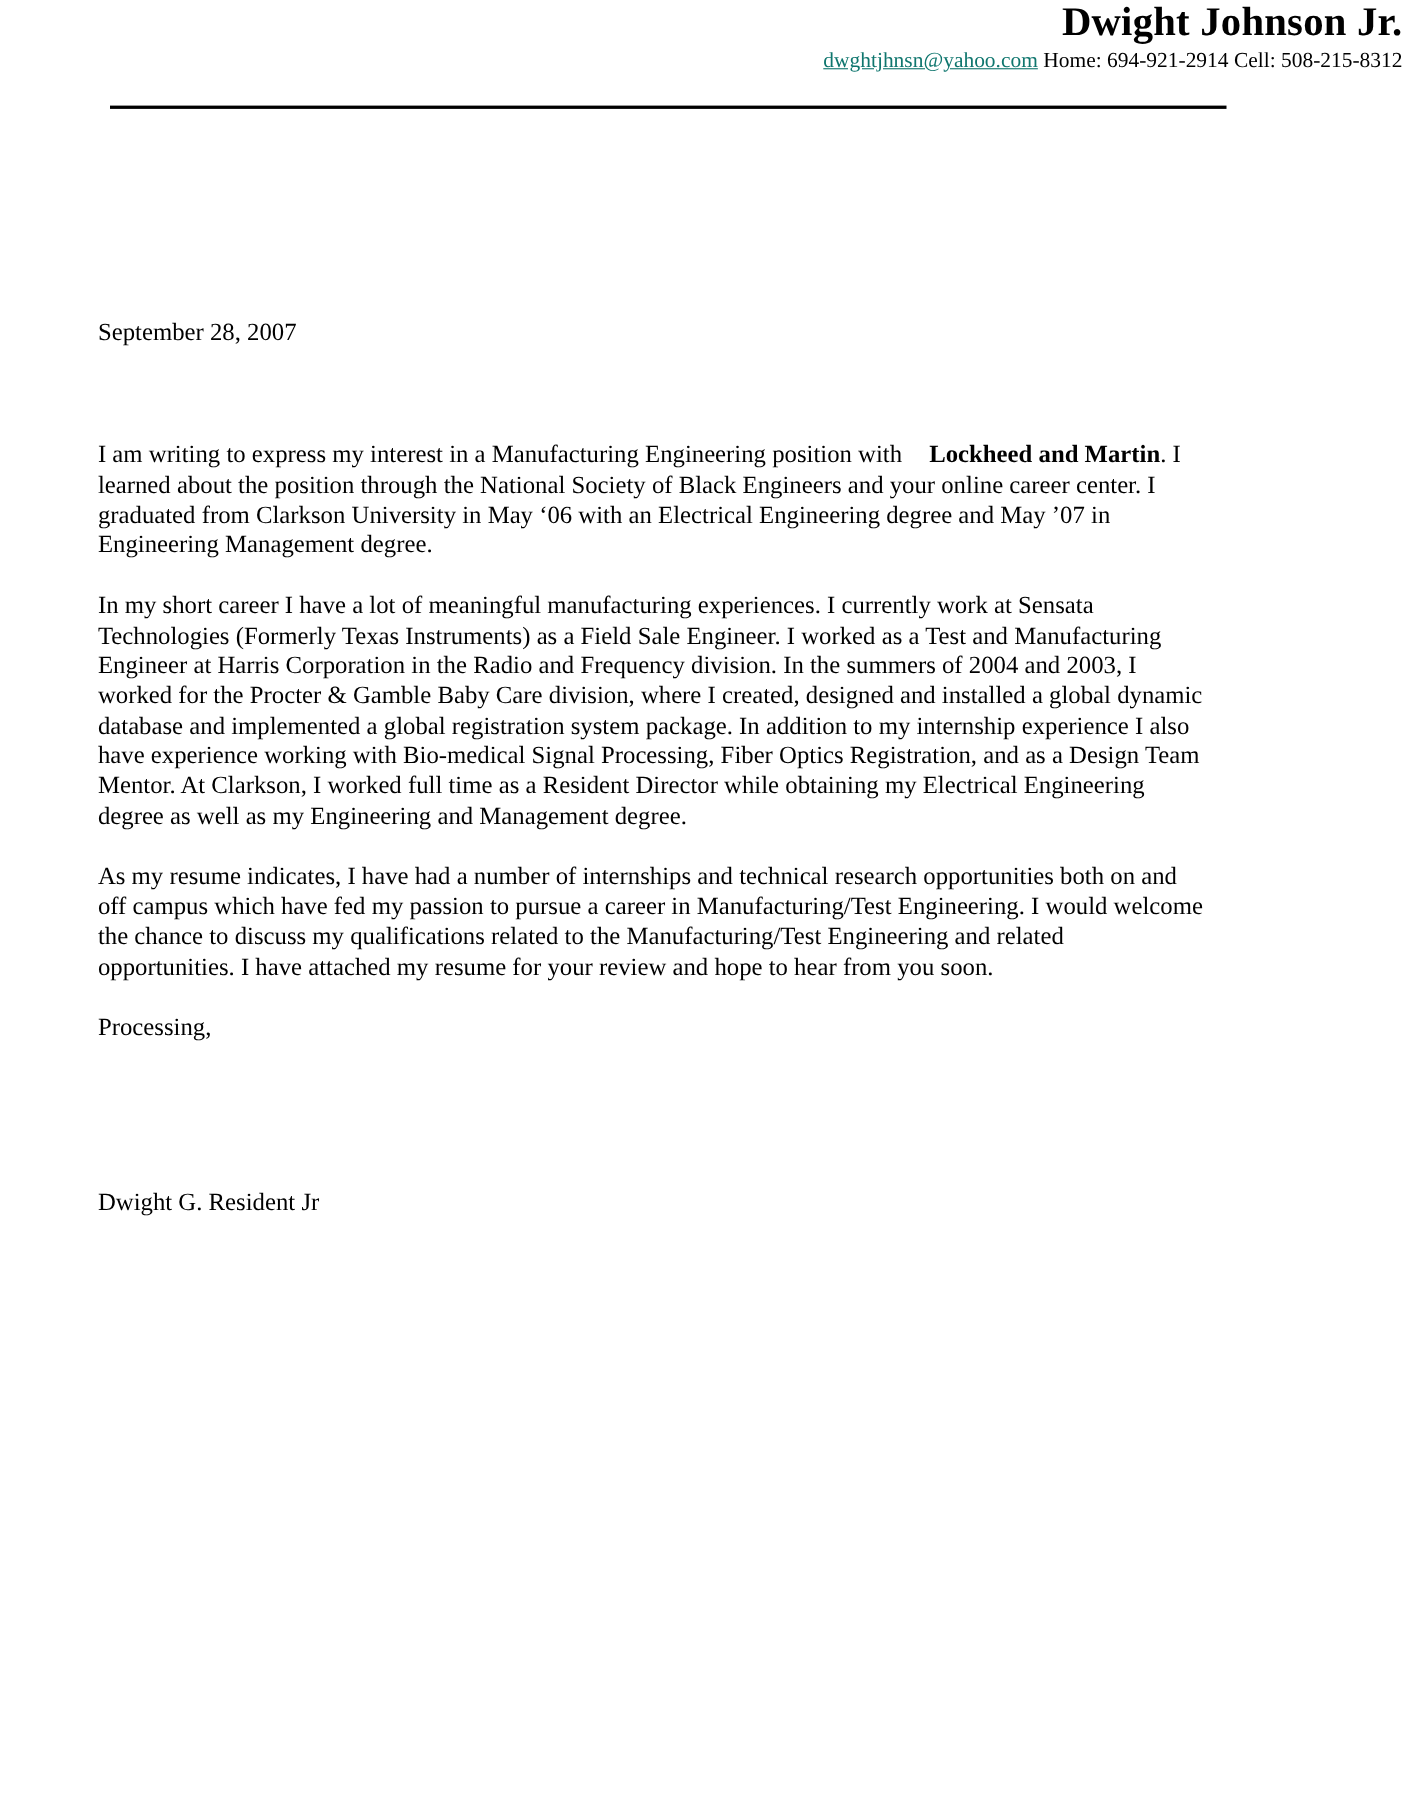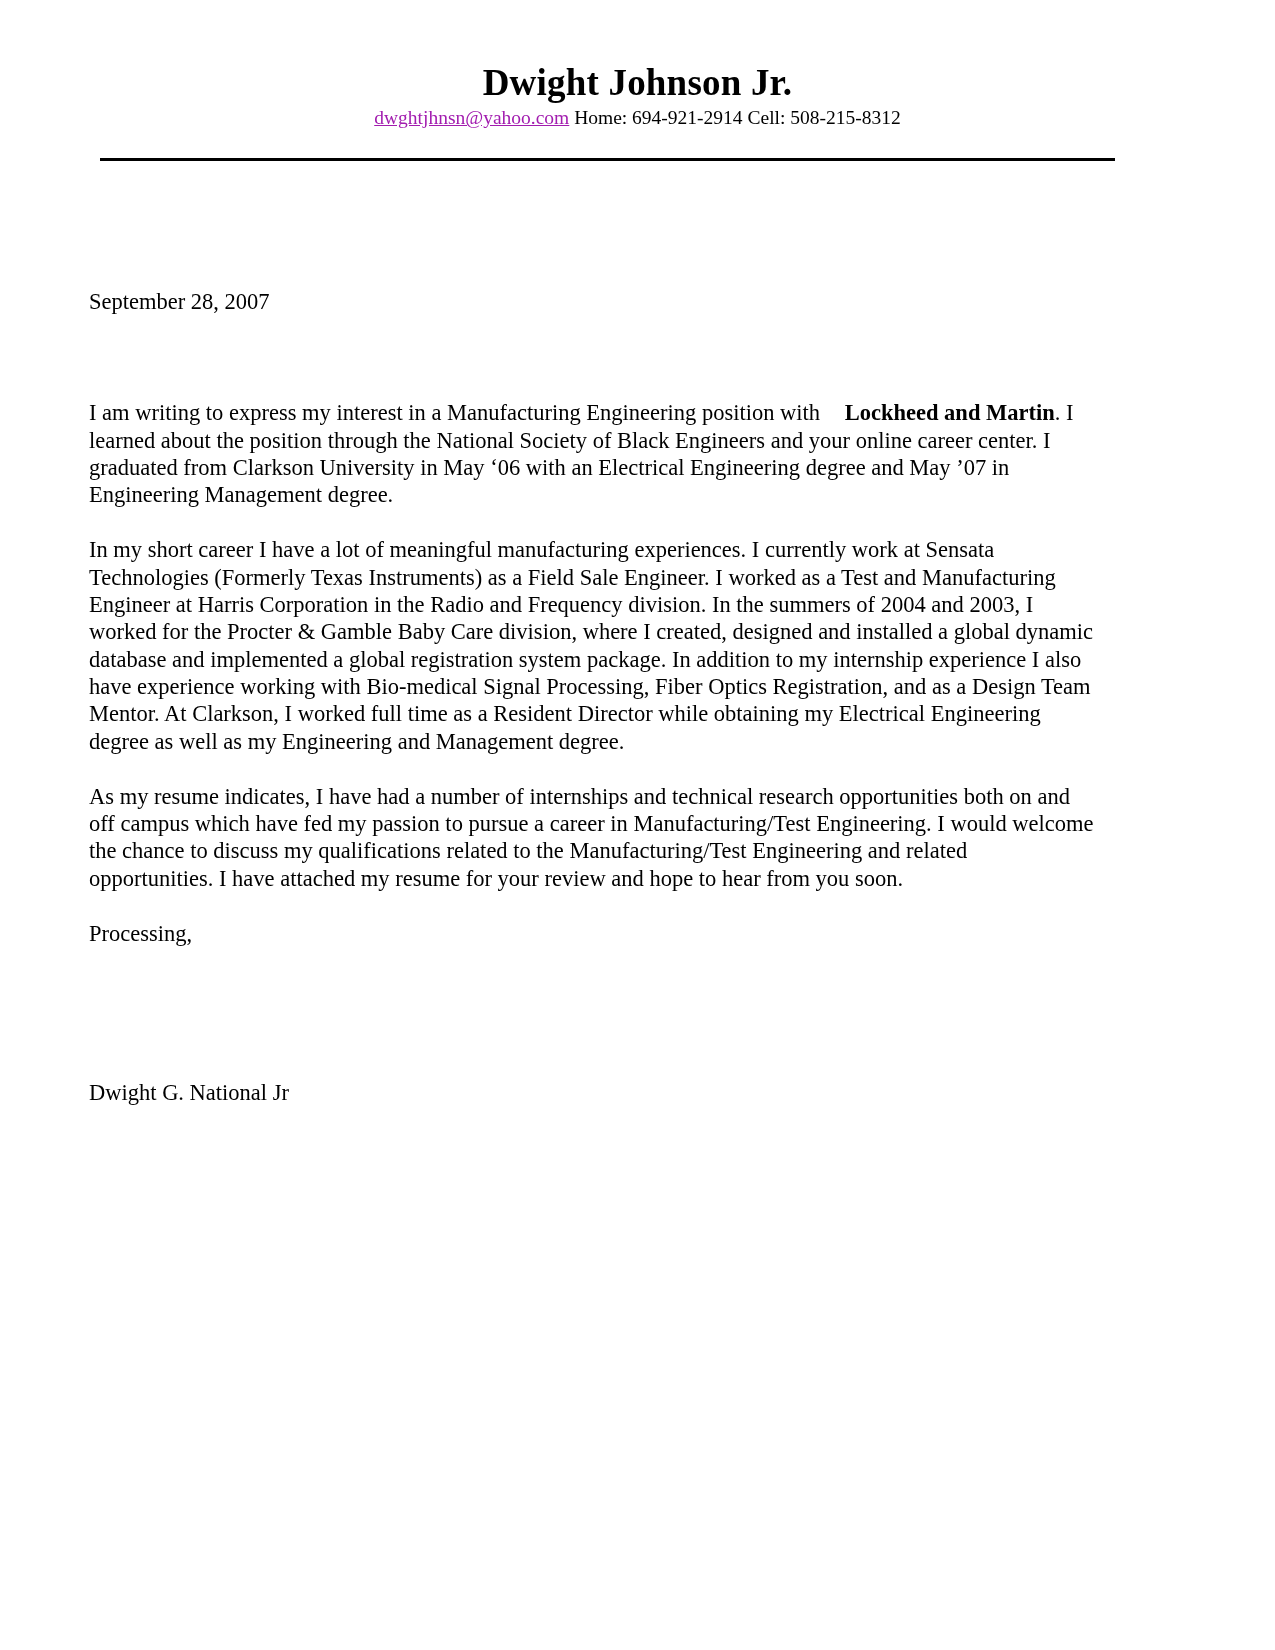--- a/index.html
+++ b/index.html
@@ -17,22 +17,21 @@
   }
   .page {
     width: 1275px;
     height: 1650px;
     position: relative;
     box-sizing: border-box;
   }
 
   
   .letterhead {
-    padding-top: 62px;
-    text-align: center;
+    text-align: right;
   }
   .name-title {
     font-size: 37px;
     font-weight: bold;
     letter-spacing: 0.2px;
     line-height: 1.12;
     margin: 0;
   }
   .address-line {
     font-size: 19.5px;
@@ -40,21 +39,21 @@
     line-height: 1.35;
     margin-top: 6px;
   }
   .contact-line {
     font-size: 19.5px;
     font-weight: normal;
     line-height: 1.35;
     margin-top: 2px;
   }
   .email-link {
-    color: #a21caf;
+    color: #0f766e;
     text-decoration: underline;
   }
 
   
   .header-rule-wrap {
     margin-top: 26px;
     padding-left: 100px;
     padding-right: 160px;
   }
   .header-rule {
@@ -113,17 +112,17 @@
 
     <p class="para">In my short career I have a lot of meaningful manufacturing experiences.  I currently work at Sensata Technologies (Formerly Texas Instruments) as a Field Sale Engineer.  I worked as a Test and Manufacturing Engineer at Harris Corporation in the Radio and Frequency division. In the summers of 2004 and 2003, I worked for the Procter &amp; Gamble Baby Care division, where I created, designed and installed a global dynamic database and implemented a global registration system package. In addition to my internship experience I also have experience working with Bio-medical Signal Processing, Fiber Optics Registration, and as a Design Team Mentor.  At Clarkson, I worked full time as a Resident Director while obtaining my Electrical Engineering degree as well as my Engineering and Management degree.</p>
     <div class="gap-para"></div>
 
     <p class="para">As my resume indicates, I have had a number of internships and technical research opportunities both on and off campus which have fed my passion to pursue a career in Manufacturing/Test Engineering.  I would welcome the chance to discuss my qualifications related to the Manufacturing/Test Engineering and related opportunities.  I have attached my resume for your review and hope to hear from you soon.</p>
     <div class="gap-before-closing"></div>
 
     <p class="para">Processing,</p>
     <div class="signature-gap"></div>
 
-    <p class="para">Dwight G. National Jr</p>
+    <p class="para">Dwight G. Resident Jr</p>
 
   </div>
 
 </div>
 
 </body></html>

